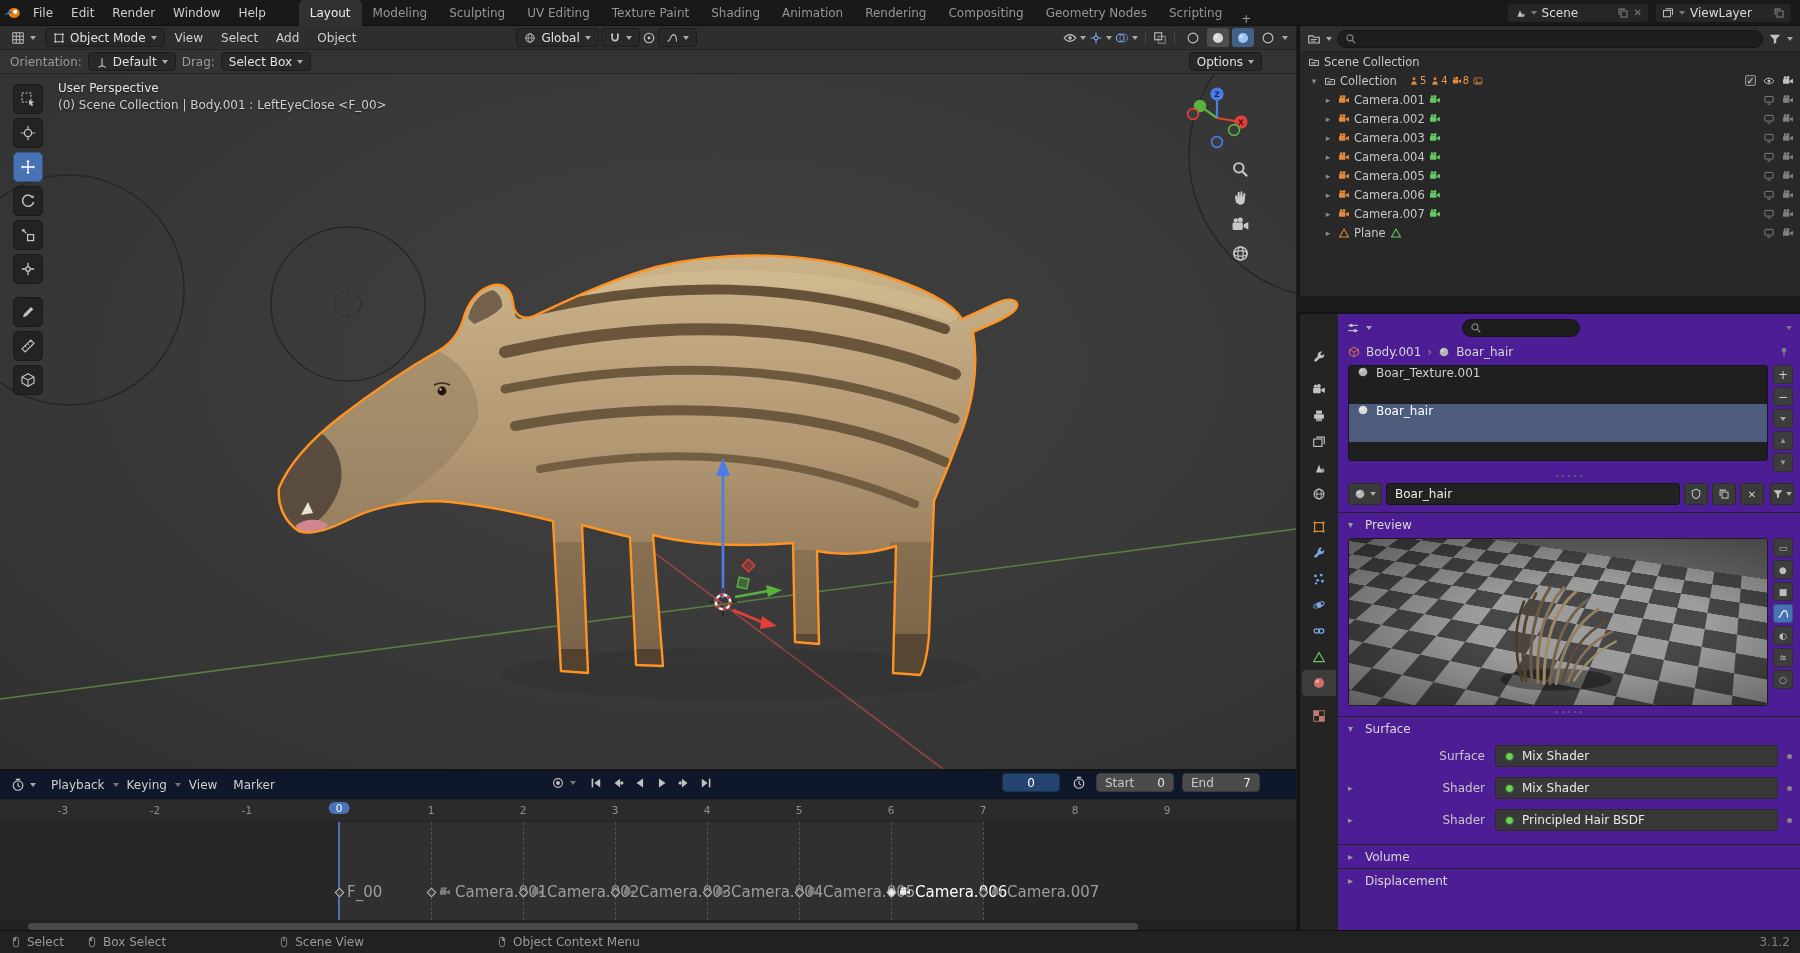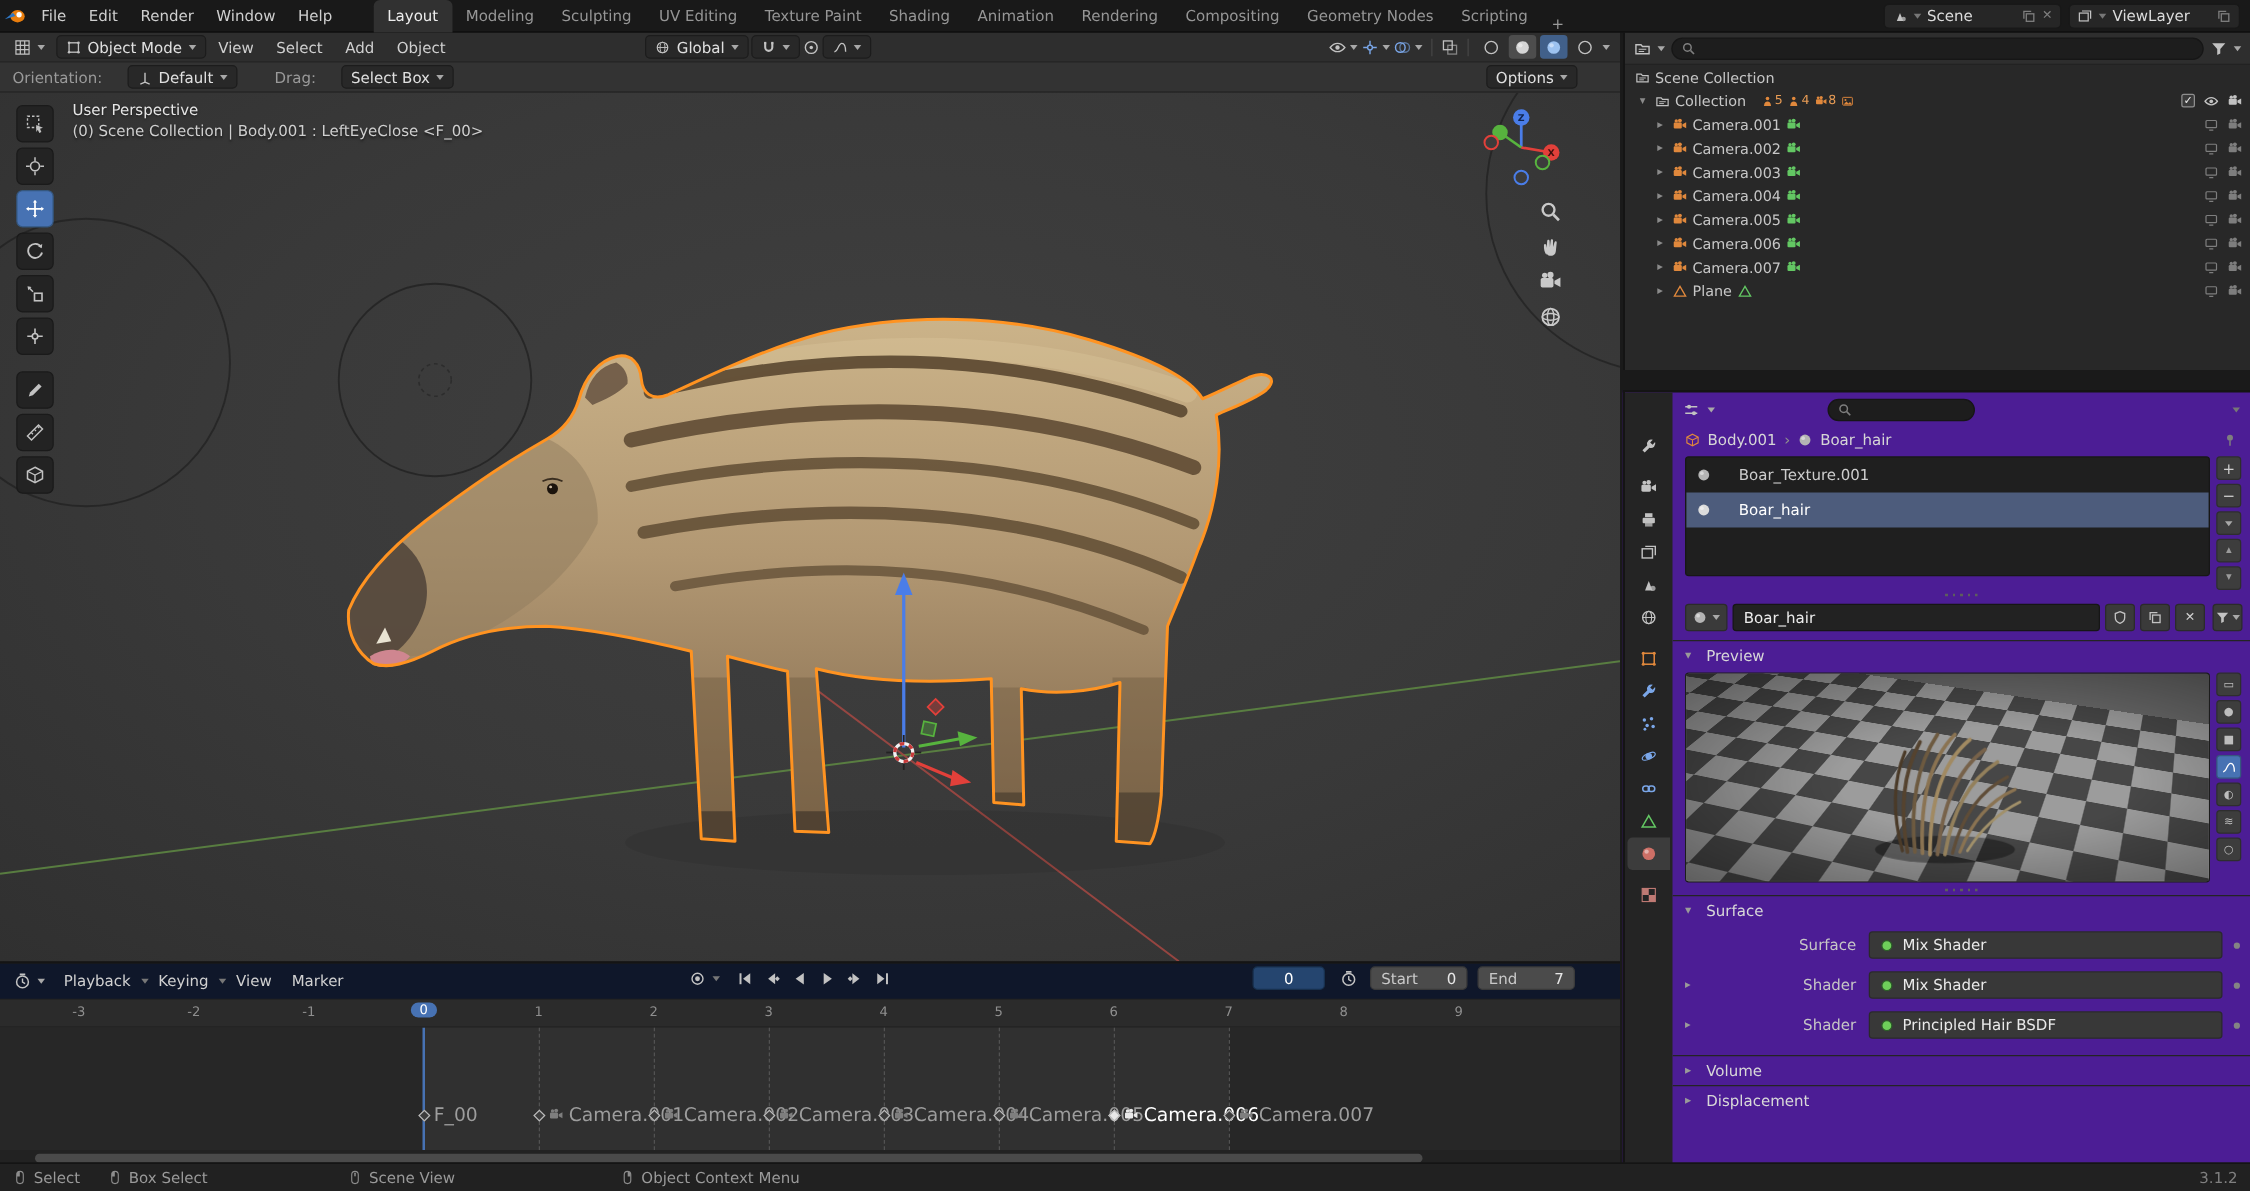--- a/index.html
+++ b/index.html
@@ -14,21 +14,21 @@
 .topbar{position:absolute;top:0;left:0;width:1800px;height:26px;background:#191919;display:flex;align-items:center;border-bottom:1px solid #0e0e0e;z-index:30}
 .menu{padding:0 9px;height:26px;display:inline-flex;align-items:center;color:#cfcfcf;cursor:default}
 .ws-tabs{display:flex;align-items:flex-end;height:26px;margin-left:24px}
 .ws-tab{padding:4px 11px;color:#969696;height:26px;display:flex;align-items:center}
 .ws-tab.active{background:#313131;color:#ececec;border-radius:5px 5px 0 0}
 .ws-add{color:#9a9a9a;padding:0 8px}
 .tb-right{margin-left:auto;display:flex;align-items:center;gap:6px;padding-right:8px}
 .idwidget{background:#262626;border:1px solid #181818;border-radius:4px;height:20px;display:flex;align-items:center;gap:5px;padding:0 6px;color:#dcdcdc}
 
 .vp-header{position:absolute;top:26px;left:0;width:1296px;height:24px;background:#2e2e2e;display:flex;align-items:center;gap:2px;padding:0 4px;z-index:20;border-bottom:1px solid #242424}
-.vp-tools{position:absolute;top:50px;left:0;width:1296px;height:24px;background:#333333;display:flex;align-items:center;gap:20px;padding:0 10px;z-index:20;border-bottom:1px solid #262626}
+.vp-tools{position:absolute;top:50px;left:0;width:1296px;height:24px;background:#333333;display:flex;align-items:center;gap:6px;padding:0 10px;z-index:20;border-bottom:1px solid #262626}
 .dd{background:#282828;border:1px solid #1c1c1c;border-radius:4px;display:inline-flex;align-items:center;gap:5px;padding:0 7px;height:19px;color:#e0e0e0;white-space:nowrap}
 .hmenu{padding:0 8px;color:#d0d0d0}
 .dimlabel{color:#9a9a9a}
 .sep{width:1px;height:14px;background:#454545;margin:0 4px}
 .shadebtn{width:22px;height:19px;display:flex;align-items:center;justify-content:center;border-radius:3px}
 .shadebtn.pressed{background:#4d4d4d}
 .shadebtn.activeblue{background:#41608a}
 .canvas{position:absolute;top:74px;left:0;width:1296px;height:695px;background:radial-gradient(ellipse at 55% 42%,#404040 0%,#393939 55%,#303030 100%);overflow:hidden}
 .scene{position:absolute;inset:0}
 .overlaytext{position:absolute;left:58px;top:6px;line-height:17px;text-shadow:0 1px 2px rgba(0,0,0,.55);z-index:5}
@@ -76,21 +76,21 @@
 .ptab{width:34px;height:26px;display:flex;align-items:center;justify-content:center;border-radius:4px 0 0 4px}
 .ptab.active{background:#3c3c3c}
 .ptab.g{margin-top:7px}
 .pmain{flex:1;display:flex;flex-direction:column;overflow:hidden}
 .prop-header{height:28px;display:flex;align-items:center;gap:6px;padding:0 8px}
 .psearch{width:118px;height:18px;background:#1d1d1d;border:1px solid #161616;border-radius:9px;display:flex;align-items:center;gap:5px;padding:0 7px;color:#8b8b8b}
 .crumbs{display:flex;align-items:center;gap:6px;padding:3px 10px 6px 10px;color:#d6d6d6}
 .crumbsep{color:#8f8f8f}
 .slots{display:flex;padding:0 6px 0 10px;gap:4px}
 .slot-list{flex:1;background:#1f1f1f;border:1px solid #171717;border-radius:3px;height:96px;overflow:hidden}
-.slot-row{height:28px;display:flex;align-items:center;gap:22px;padding:0 8px;color:#cdcdcd}
+.slot-row{height:38px;display:flex;gap:7px;padding:0 8px;color:#cdcdcd}
 .slot-row.sel{background:#4d5c7c;color:#fff}
 .slot-side{width:22px;display:flex;flex-direction:column;gap:3px;align-items:center}
 .sbtn{width:20px;height:19px;background:#3d3d3d;border:1px solid #2e2e2e;border-radius:3px;display:flex;align-items:center;justify-content:center;color:#cfcfcf;font-size:12px;line-height:1}
 .sbtn.mini{font-size:9px;color:#9a9a9a}
 .gripdots{height:8px;display:flex;align-items:center;justify-content:center}
 .gripdots i{width:26px;height:2px;background:repeating-linear-gradient(90deg,#5d5d5d 0 2px,transparent 2px 6px);display:block}
 .matid{display:flex;align-items:center;gap:4px;padding:3px 6px 7px 10px}
 .browse{height:22px;background:#3a3a3a;border:1px solid #2b2b2b;border-radius:3px;display:flex;align-items:center;gap:4px;padding:0 5px}
 .namefield{flex:1;height:22px;background:#222;border:1px solid #161616;border-radius:3px;display:flex;align-items:center;padding:0 8px;color:#ececec}
 .ibtn{width:24px;height:22px;background:#3a3a3a;border:1px solid #2b2b2b;border-radius:3px;display:flex;align-items:center;justify-content:center;gap:2px}
@@ -488,21 +488,21 @@
 
   <div class="vp-tools">
     <span class="dimlabel">Orientation:</span>
     <div class="dd">
       <svg class="ic s12">
           <use href="#i-axes"></use>
         </svg>
       <span>Default</span>
         <span class="chev"></span>
     </div>
-    <span class="dimlabel" style="margin-left:10px">Drag:</span>
+    <span class="dimlabel" style="margin-left:0">Drag:</span>
     <div class="dd">
       <span>Select Box</span>
         <span class="chev"></span>
     </div>
     <div class="dd" style="margin-left:auto;margin-right:24px">
       <span>Options</span>
         <span class="chev"></span>
     </div>
   </div>
 

